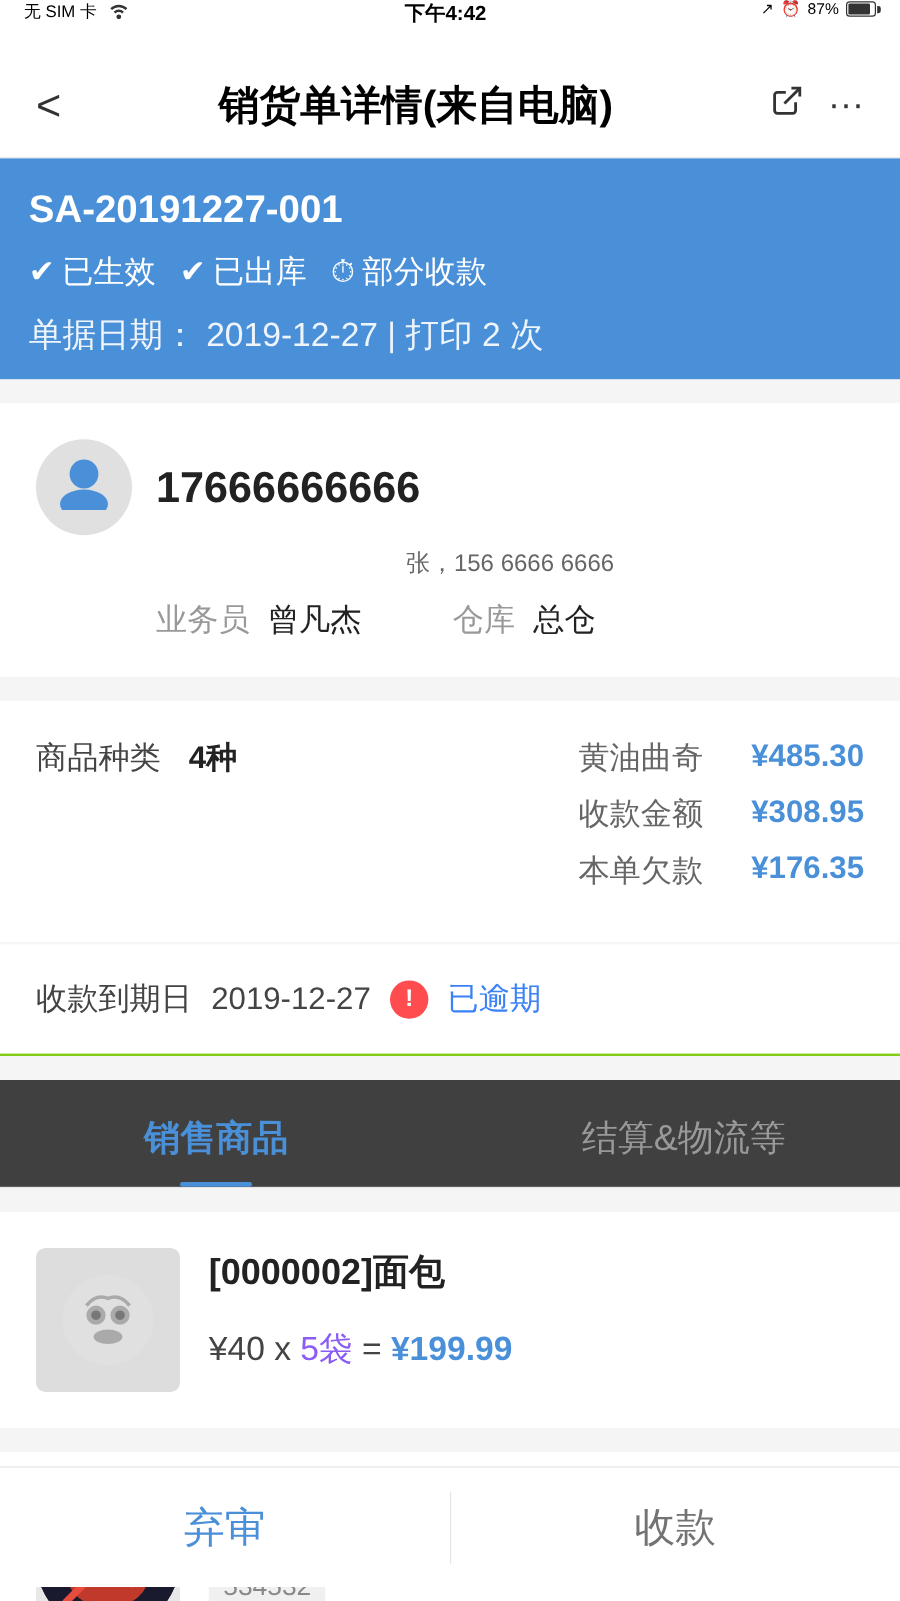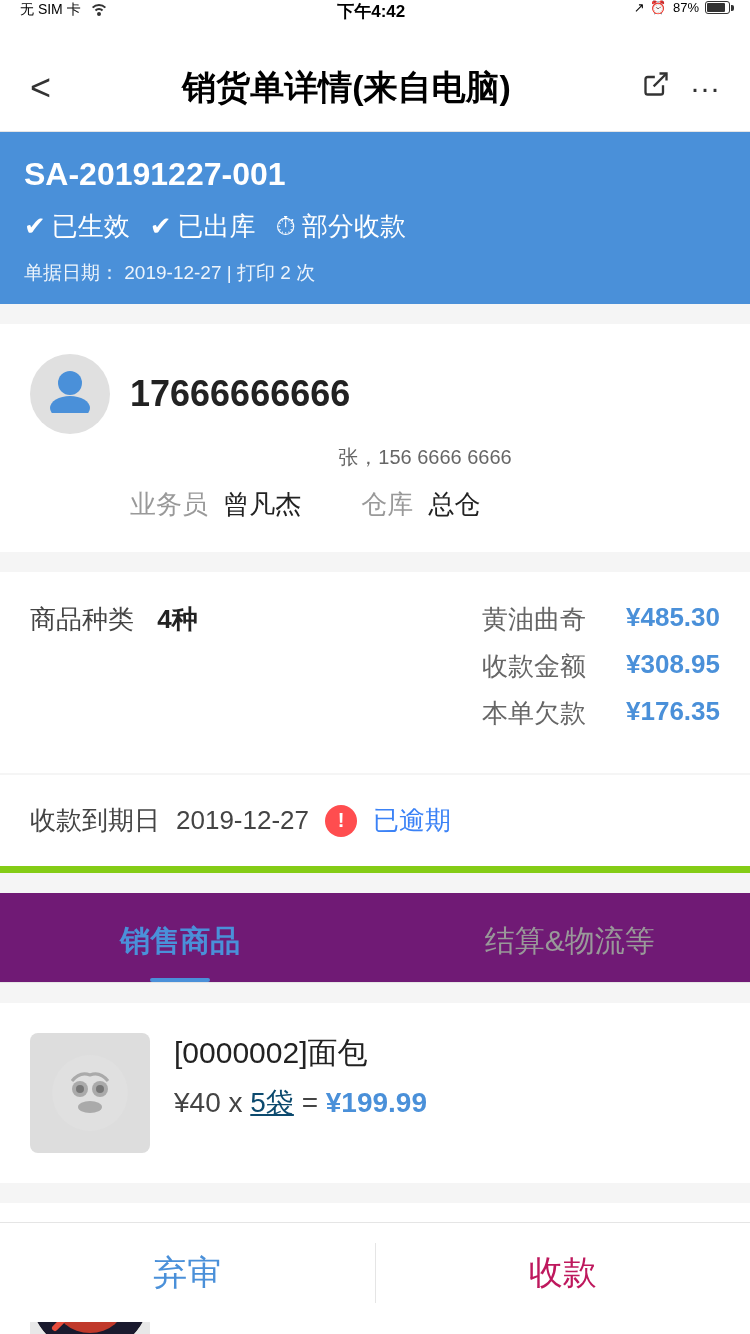--- a/index.html
+++ b/index.html
@@ -92,21 +92,21 @@
       margin-bottom: 16px;
     }
     .badge {
       display: flex;
       align-items: center;
       gap: 6px;
       color: #fff;
       font-size: 26px;
     }
     .header-date {
-      font-size: 19px;
+      font-size: 28px;
       color: rgba(255,255,255,0.9);
     }
 
     
     .customer-section {
       background: #fff;
       padding: 30px;
       margin-top: 20px;
     }
     .customer-row {
@@ -123,21 +123,21 @@
       display: flex;
       align-items: center;
       justify-content: center;
       flex-shrink: 0;
     }
     .avatar-icon { font-size: 50px; color: #4A90D9; }
     .customer-name { font-size: 36px; font-weight: 600; color: #222; }
     .customer-sub { font-size: 20px; color: #666; margin-left: 100px; margin-bottom: 16px; text-align: center; }
     .customer-meta {
       display: flex;
-      gap: 60px;
+      gap: 76px;
       margin-left: 100px;
       font-size: 26px;
       color: #444;
     }
     .meta-label { color: #999; margin-right: 8px; }
     .meta-value { color: #222; }
 
     
     .summary-section {
       background: #fff;
@@ -162,42 +162,42 @@
     
     .due-section {
       background: #fff;
       padding: 28px 30px;
       margin-top: 2px;
       display: flex;
       align-items: center;
       gap: 16px;
       font-size: 26px;
       color: #444;
-      border-bottom: 7px solid #84cc16;
+      border-bottom: 2px solid #84cc16;
     }
     .overdue-badge {
       background: #ff4d4f;
       color: #fff;
       border-radius: 50%;
       width: 32px;
       height: 32px;
       display: flex;
       align-items: center;
       justify-content: center;
       font-size: 20px;
       font-weight: 700;
     }
     .overdue-text {
       color: #3b82f6;
       font-size: 26px;
     }
 
     
     .tabs {
-      background: #701a75;
+      background: #404040;
       display: flex;
       margin-top: 20px;
       border-bottom: 1px solid #e5e5e5;
       gap: 29px;
     }
     .tab {
       flex: 1;
       text-align: center;
       padding: 28px 0 20px;
       font-size: 30px;
@@ -246,32 +246,32 @@
       width: 100%;
       height: 100%;
       background: #ddd;
       display: flex;
       align-items: center;
       justify-content: center;
       font-size: 40px;
       color: #bbb;
     }
     .product-info { flex: 1; }
-    .product-name { font-size: 30px; color: #222; font-weight: 400; margin-bottom: 10px; }
+    .product-name { font-size: 30px; color: #222; font-weight: 700; margin-bottom: 24px; }
     .product-tag {
       display: inline-block;
       background: #f0f0f0;
       color: #888;
       font-size: 22px;
       padding: 4px 12px;
       border-radius: 4px;
       margin-bottom: 12px;
     }
     .product-price { font-size: 28px; color: #444; }
-    .product-price .qty { color: #0c4a6e; text-decoration: underline; }
+    .product-price .qty { color: #8b5cf6; }
     .product-price .total { color: #4A90D9; font-weight: 700; }
 
     
     .bottom-bar {
       position: fixed;
       bottom: 12px;
       left: 0;
       width: 750px;
       height: 100px;
       background: #fff;
@@ -280,21 +280,21 @@
     }
     .bottom-btn {
       flex: 1;
       display: flex;
       align-items: center;
       justify-content: center;
       font-size: 34px;
       cursor: pointer;
     }
     .bottom-btn.cancel { color: #4A90D9; }
-    .bottom-btn.confirm { color: #be185d; }
+    .bottom-btn.confirm { color: #737373; }
     .bottom-divider {
       width: 1px;
       height: 60px;
       background: #e5e5e5;
       align-self: center;
     }
   </style>
 </head>
 <body>
 

